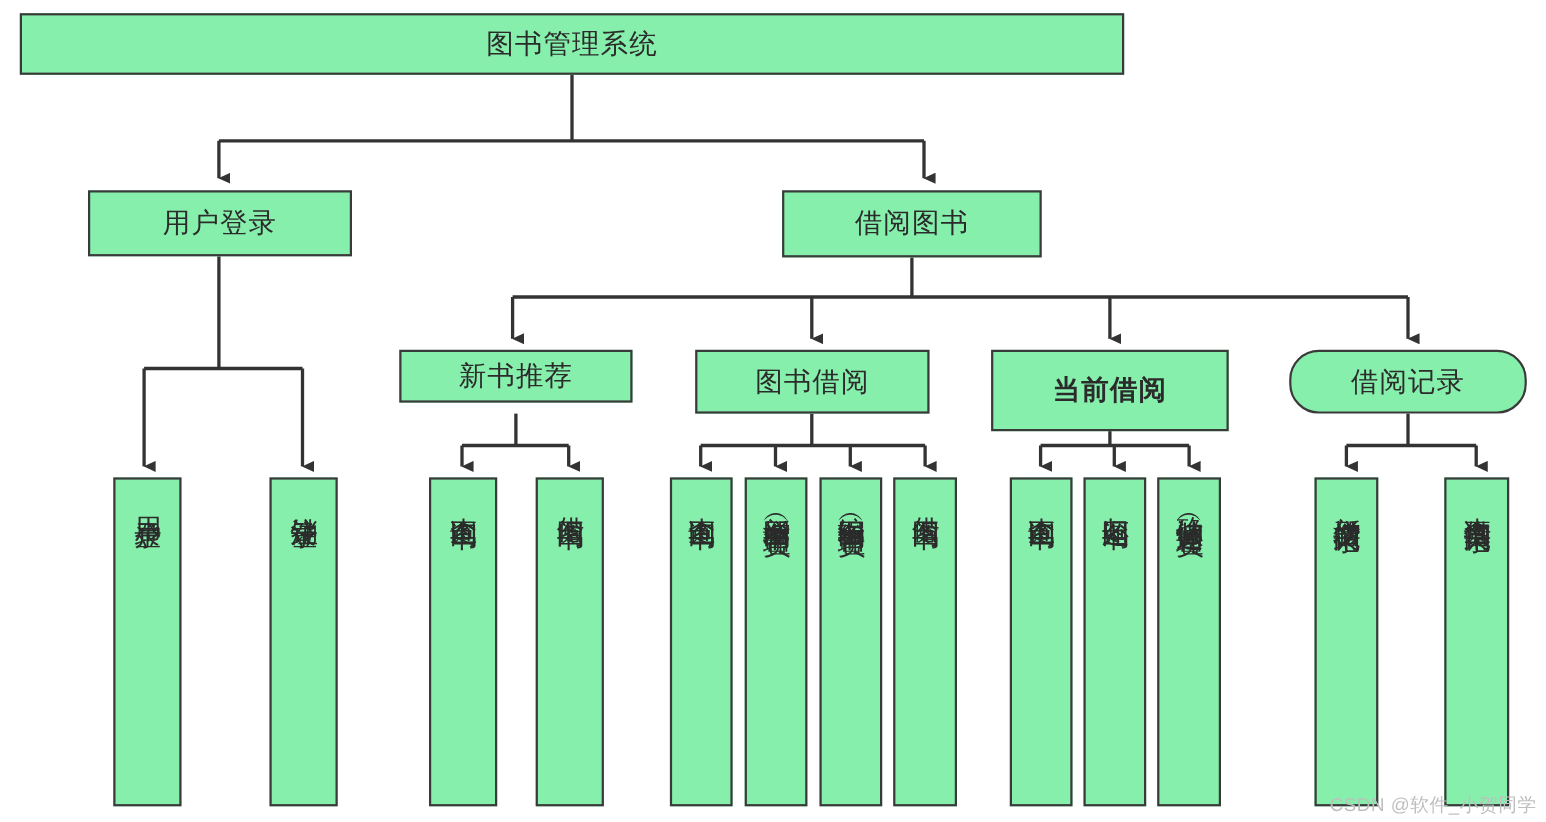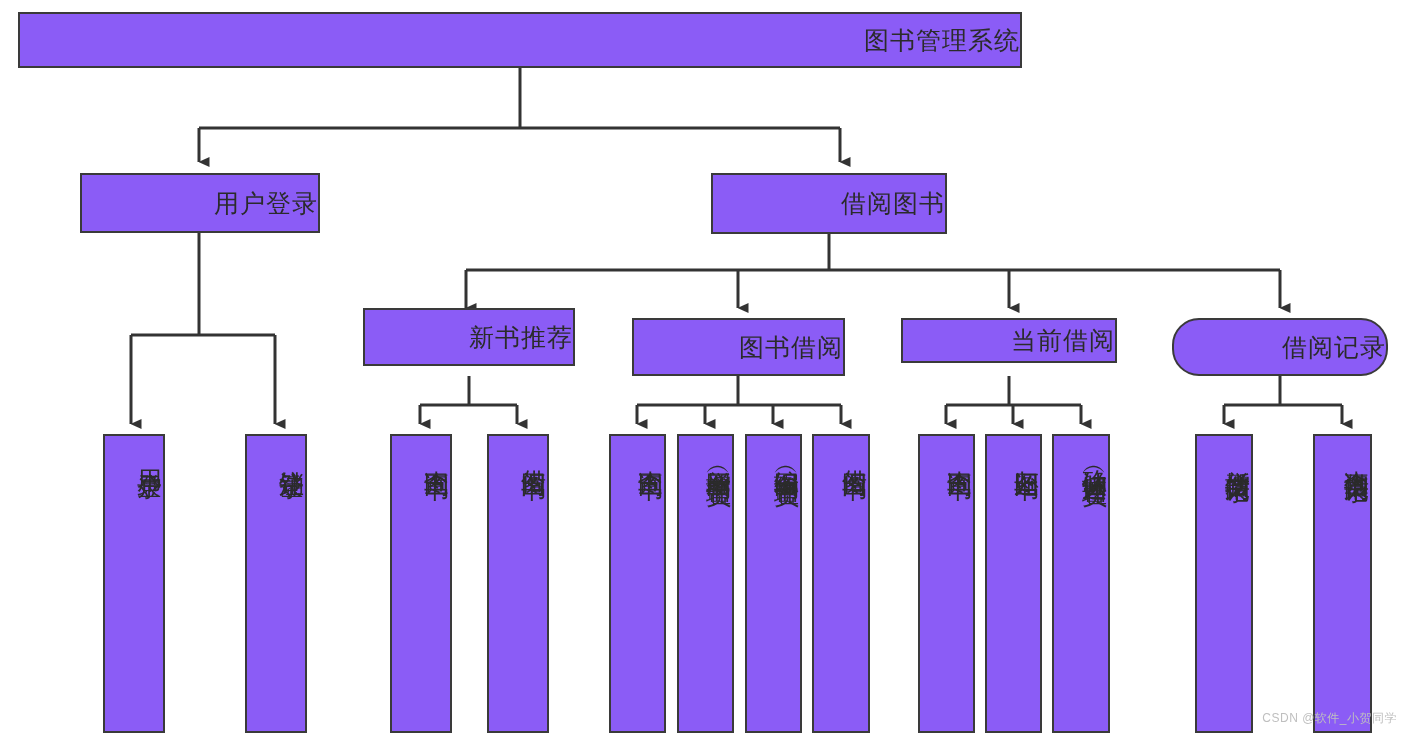--- a/index.html
+++ b/index.html
@@ -1,28 +1,28 @@
 <!DOCTYPE html>
 <html><head>
 <meta charset="utf-8">
 <style>
   html,body{margin:0;padding:0;background:#ffffff;}
   body{width:1405px;height:747px;position:relative;overflow:hidden;
        font-family:"Liberation Sans","DejaVu Sans",sans-serif;}
   #diagram{position:absolute;left:0;top:0;width:1405px;height:747px;}
   .node{position:absolute;box-sizing:border-box;border:2px solid #3a3a3a;
-        background:#8b5cf6;display:flex;align-items:center;justify-content:flex-end;}
+        background:#86efac;display:flex;align-items:center;justify-content:center;}
   .node .label{color:#2b2b2b;white-space:nowrap;line-height:1.0;}
   .h-node .label{font-size:25px;letter-spacing:1px;}
   .v-node{padding:14px 0 0 0;align-items:flex-start;}
   .v-node .label{writing-mode:vertical-rl;text-orientation:upright;
         font-size:25px;letter-spacing:2px;line-height:1.05;
         white-space:normal;max-height:300px;}
   #links{position:absolute;left:0;top:0;width:1405px;height:747px;pointer-events:none;}
-  #watermark{position:absolute;right:8px;bottom:20px;color:#bfbfbf;font-size:12px;
+  #watermark{position:absolute;right:8px;bottom:4px;color:#bfbfbf;font-size:17px;
         letter-spacing:0.5px;text-align:right;}
 </style>
 </head>
 <body>
 
 <div id="diagram">
 
   <svg id="links" viewBox="0 0 1405 747" xmlns="http://www.w3.org/2000/svg">
     <defs>
       <marker id="arw" markerWidth="10" markerHeight="11" refX="5" refY="10.5" orient="auto" markerUnits="userSpaceOnUse">
@@ -77,27 +77,27 @@
     <span class="label">图书管理系统</span>
   </div>
 
   <div class="node h-node" style="left:80px;top:173px;width:240px;height:60px;">
     <span class="label">用户登录</span>
   </div>
   <div class="node h-node" style="left:711px;top:173px;width:236px;height:61px;">
     <span class="label">借阅图书</span>
   </div>
 
-  <div class="node h-node" style="left:363px;top:308px;width:212px;height:58px;">
+  <div class="node h-node" style="left:363px;top:318px;width:212px;height:48px;">
     <span class="label">新书推荐</span>
   </div>
   <div class="node h-node" style="left:632px;top:318px;width:213px;height:58px;">
     <span class="label">图书借阅</span>
   </div>
-  <div class="node h-node" style="left:901px;top:318px;width:216px;height:45px;">
+  <div class="node h-node" style="left:901px;top:318px;width:216px;height:74px;font-weight:bold;">
     <span class="label">当前借阅</span>
   </div>
   <div class="node h-node" style="left:1172px;top:318px;width:216px;height:58px;border-radius:27px;">
     <span class="label">借阅记录</span>
   </div>
 
   <div class="node v-node" style="left:103px;top:434px;width:62px;height:299px;">
     <span class="label">用户登录</span>
   </div>
   <div class="node v-node" style="left:245px;top:434px;width:62px;height:299px;">

